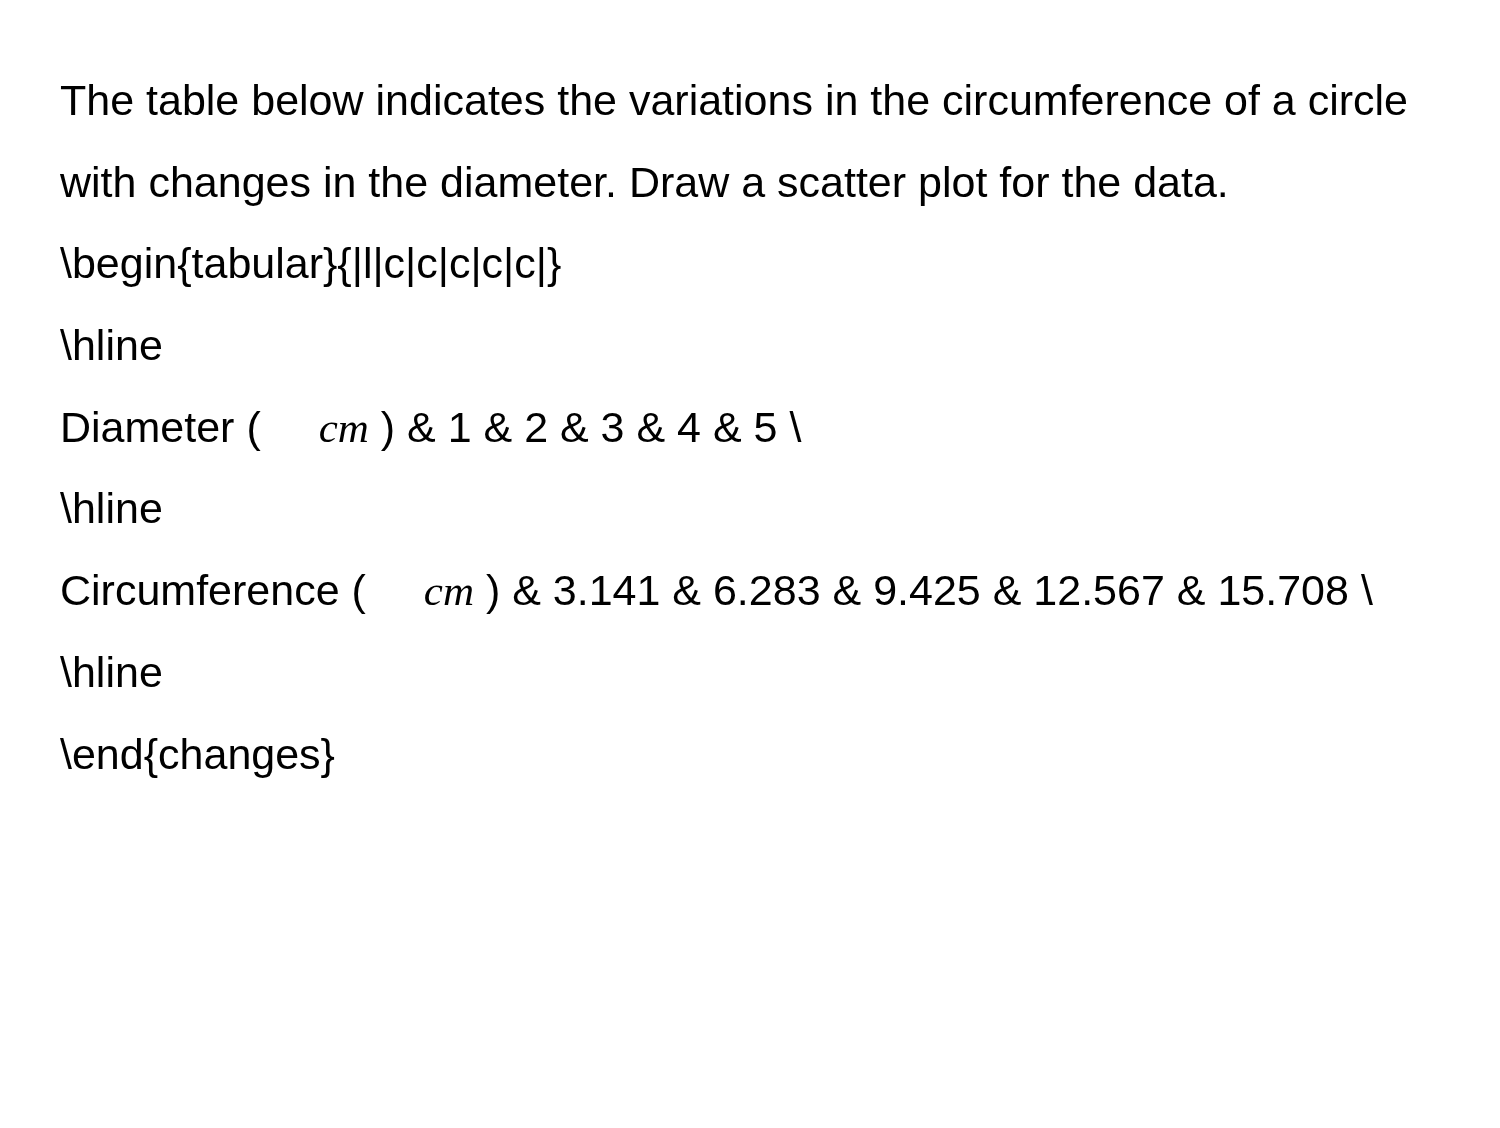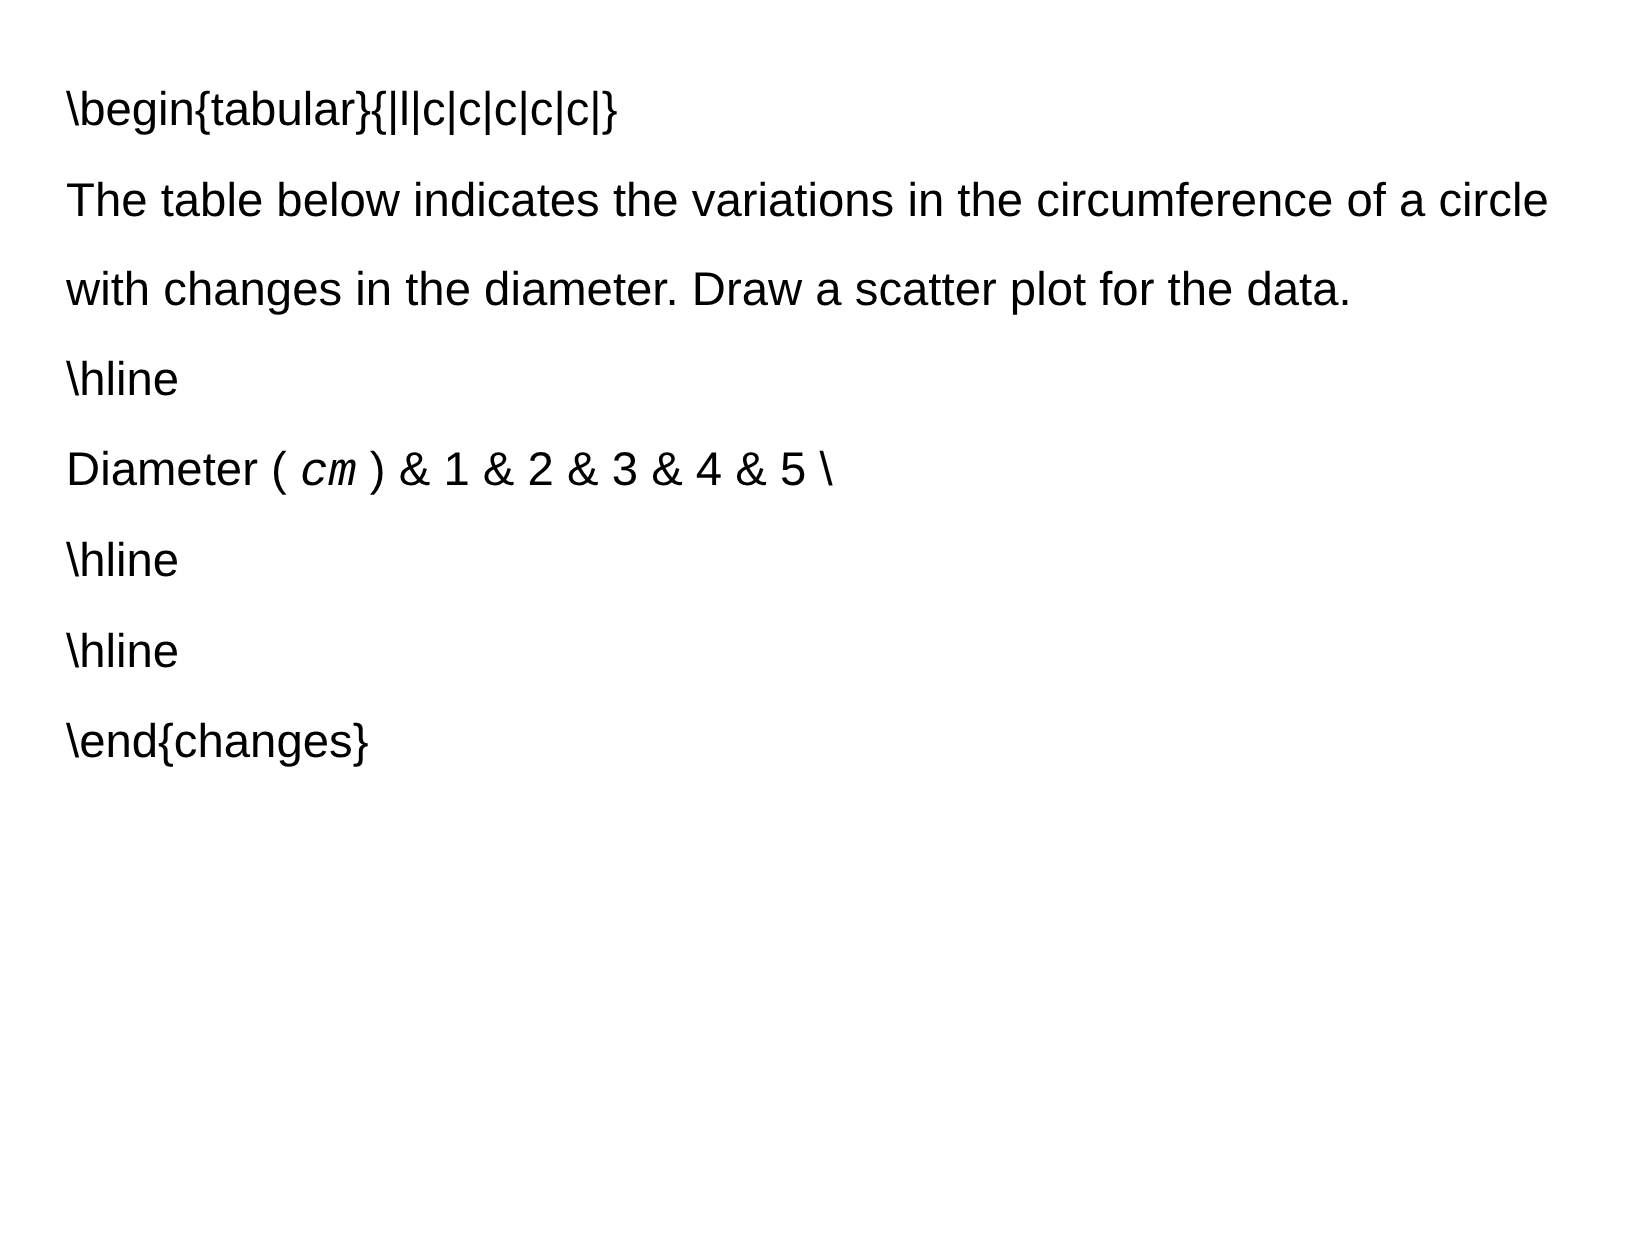--- a/index.html
+++ b/index.html
@@ -19,41 +19,45 @@
   }
   .content {
     font-size: 43px;
     line-height: 1.9;
     max-width: 1380px;
   }
   .line-block {
     display: block;
   }
   .math-it {
-    font-family: Liberation Mono, monospace;
+    font-family: Liberation Serif, serif;
     font-style: italic;
+    margin-left: 46px;
   }
 </style>
 </head>
 <body>
 
 <div class="page">
   <div class="content">
 
+    <span class="line-block">The table below indicates the variations in the circumference of a circle with changes in the diameter. Draw a scatter plot for the data.</span>
+
     <span class="line-block">\begin{tabular}{|l|c|c|c|c|c|}</span>
-
-    <span class="line-block">The table below indicates the variations in the circumference of a circle with changes in the diameter. Draw a scatter plot for the data.</span>
 
     <span class="line-block">\hline</span>
 
     <span class="line-block">
       <span>Diameter ( </span><span class="math-it">cm</span><span> ) &amp; 1 &amp; 2 &amp; 3 &amp; 4 &amp; 5 \</span>
     </span>
 
     <span class="line-block">\hline</span>
 
+    <span class="line-block">
+      <span>Circumference ( </span><span class="math-it">cm</span><span> ) &amp; 3.141 &amp; 6.283 &amp; 9.425 &amp; 12.567 &amp; 15.708 \</span>
+    </span>
 
     <span class="line-block">\hline</span>
 
     <span class="line-block">\end{changes}</span>
 
   </div>
 </div>
 
 </body></html>

